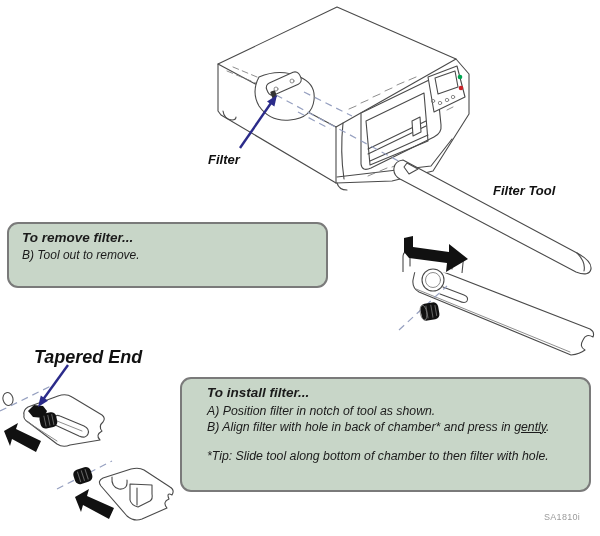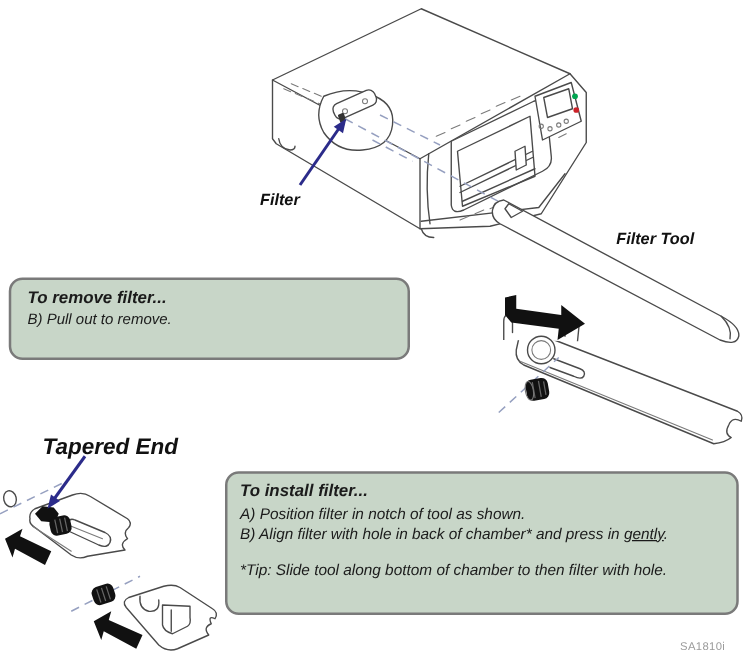--- a/index.html
+++ b/index.html
@@ -18,21 +18,21 @@
   .label{position:absolute;font-weight:bold;font-style:italic;font-size:13px;color:#111;white-space:nowrap;}
   .filter-label{left:208px;top:152px;}
   .tool-label{left:493px;top:183px;}
   .tapered-label{left:34px;top:347px;font-size:18px;}
   
   .note-box{position:absolute;box-sizing:border-box;background:var(--box_fill);
             border:2px solid var(--box_border);border-radius:11px;
             font-style:italic;color:var(--ink);}
   .remove-box{left:7px;top:222px;width:321px;height:66px;padding:6px 0 16px 13px;
               font-size:12px;line-height:15px;}
-  .install-box{left:180px;top:377px;width:411px;height:115px;padding:6px 0 0 10px;
+  .install-box{left:180px;top:377px;width:411px;height:115px;padding:6px 0 0 25px;
                font-size:12.3px;line-height:15.8px;}
   .note-title{font-weight:bold;font-size:13.5px;margin-bottom:3px;}
   .note-line{white-space:nowrap;}
   .note-line .u{text-decoration:underline;}
   .tip-line{margin-top:14px;}
   .fig-code{position:absolute;left:544px;top:512px;font-size:9px;color:#9b9b9b;letter-spacing:.3px;}
 </style>
 </head>
 <body>
 
@@ -146,21 +146,21 @@
       <polygon class="blk" points="75,497 89,489 87,496 114,508 109,519 83,505 81,512"></polygon>
     </g>
   </svg>
 
   <div class="label filter-label">Filter</div>
   <div class="label tool-label">Filter Tool</div>
   <div class="label tapered-label">Tapered End</div>
 
   <div class="note-box remove-box">
     <div class="note-title">To remove filter...</div>
-    <div class="note-line">B) Pull out to remove.</div>
+    <div class="note-line">B) Tool out to remove.</div>
   </div>
 
   <div class="note-box install-box">
     <div class="note-title">To install filter...</div>
     <div class="note-line">A) Position filter in notch of tool as shown.</div>
     <div class="note-line"><span>B) Align filter with hole in back of chamber* and press in </span><span class="u">gently</span><span>.</span></div>
     <div class="note-line tip-line">*Tip: Slide tool along bottom of chamber to then filter with hole.</div>
   </div>
 
   <div class="fig-code">SA1810i</div>

